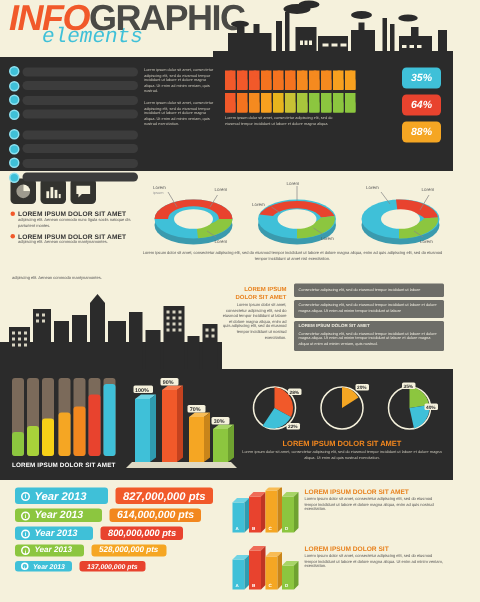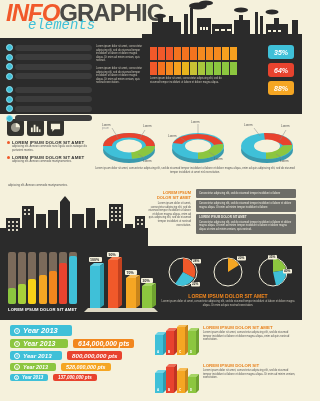--- a/index.html
+++ b/index.html
@@ -515,20 +515,21 @@
   </div>
 
   <div style="height:81px; background:#f5f1dc; display:flex; padding-top:5px;">
 
     <div style="width:152px; padding-left:10px;">
       <div class="yr-row">
         <span class="yr-label" style="background:#3fc0d8; width:62px; font-size:7.5px;">
           <i class="yr-ico">i</i>
           <span>Year 2013</span>
         </span>
+        <span class="yr-val" style="background:#f1592a; font-size:7.5px;">827,000,000 pts</span>
       </div>
       <div class="yr-row">
         <span class="yr-label" style="background:#8cc63f; width:58px; font-size:7px;">
           <i class="yr-ico">i</i>
           <span>Year 2013</span>
         </span>
         <span class="yr-val" style="background:#f2871e; font-size:7px;">614,000,000 pts</span>
       </div>
       <div class="yr-row">
         <span class="yr-label" style="background:#3fc0d8; width:52px; font-size:6.2px;">

